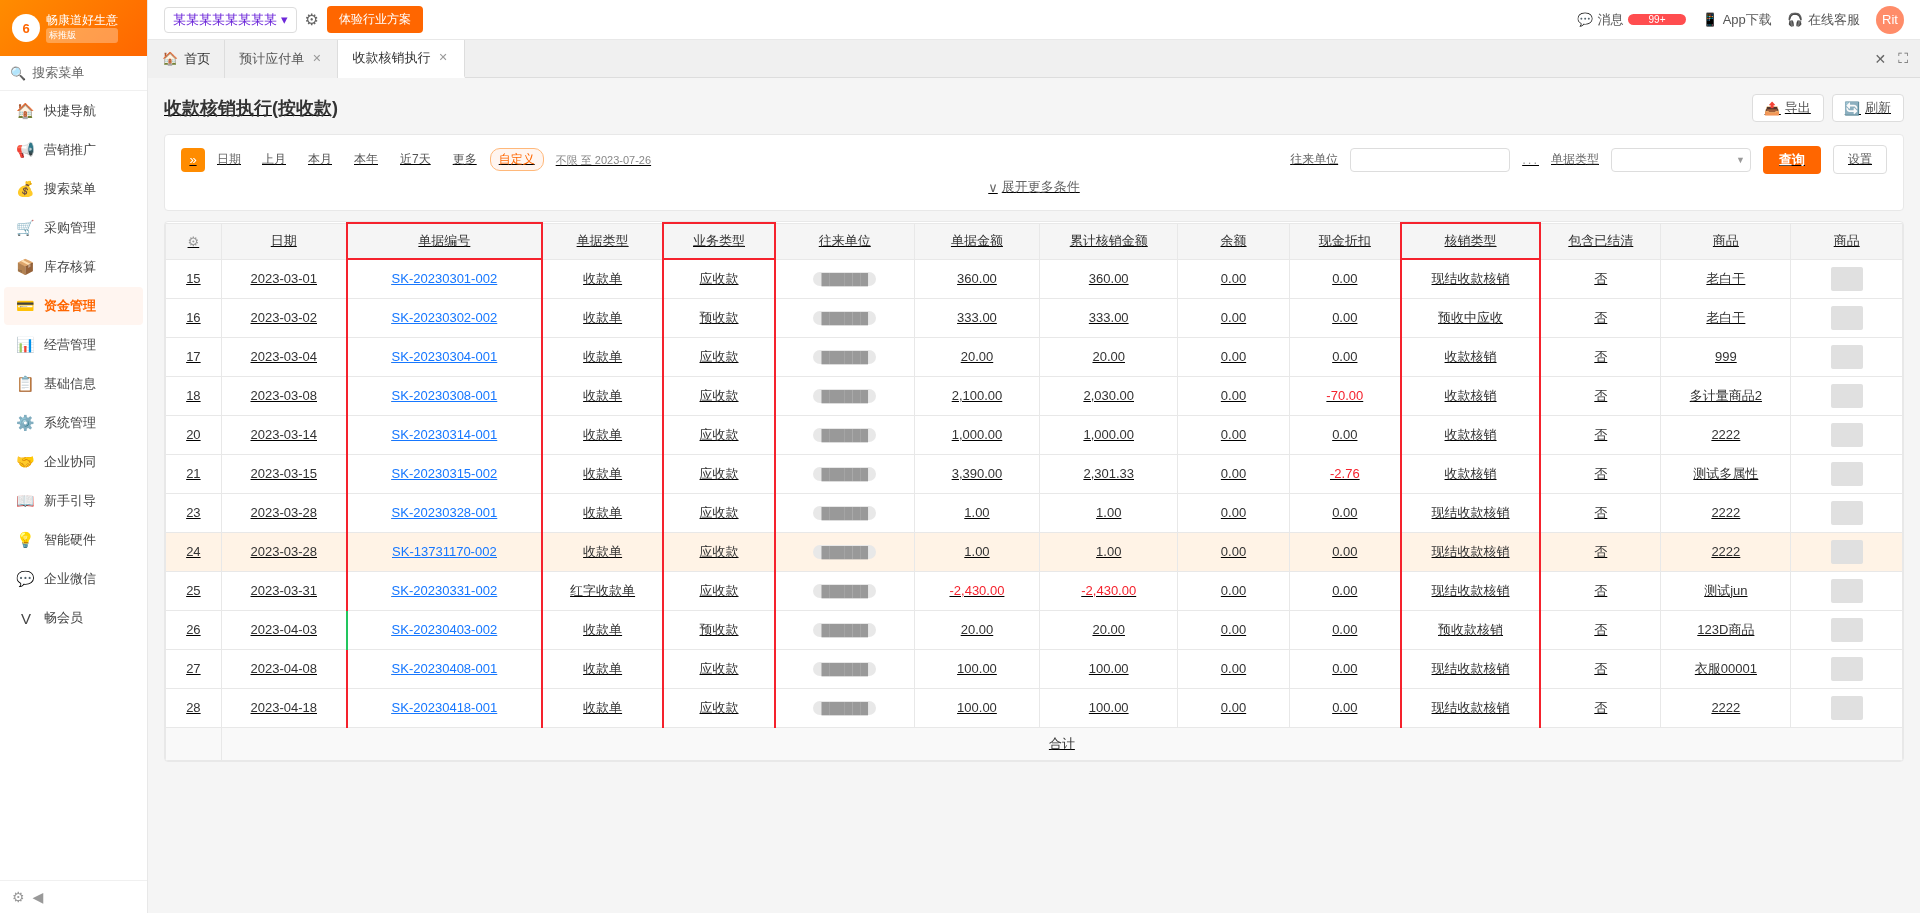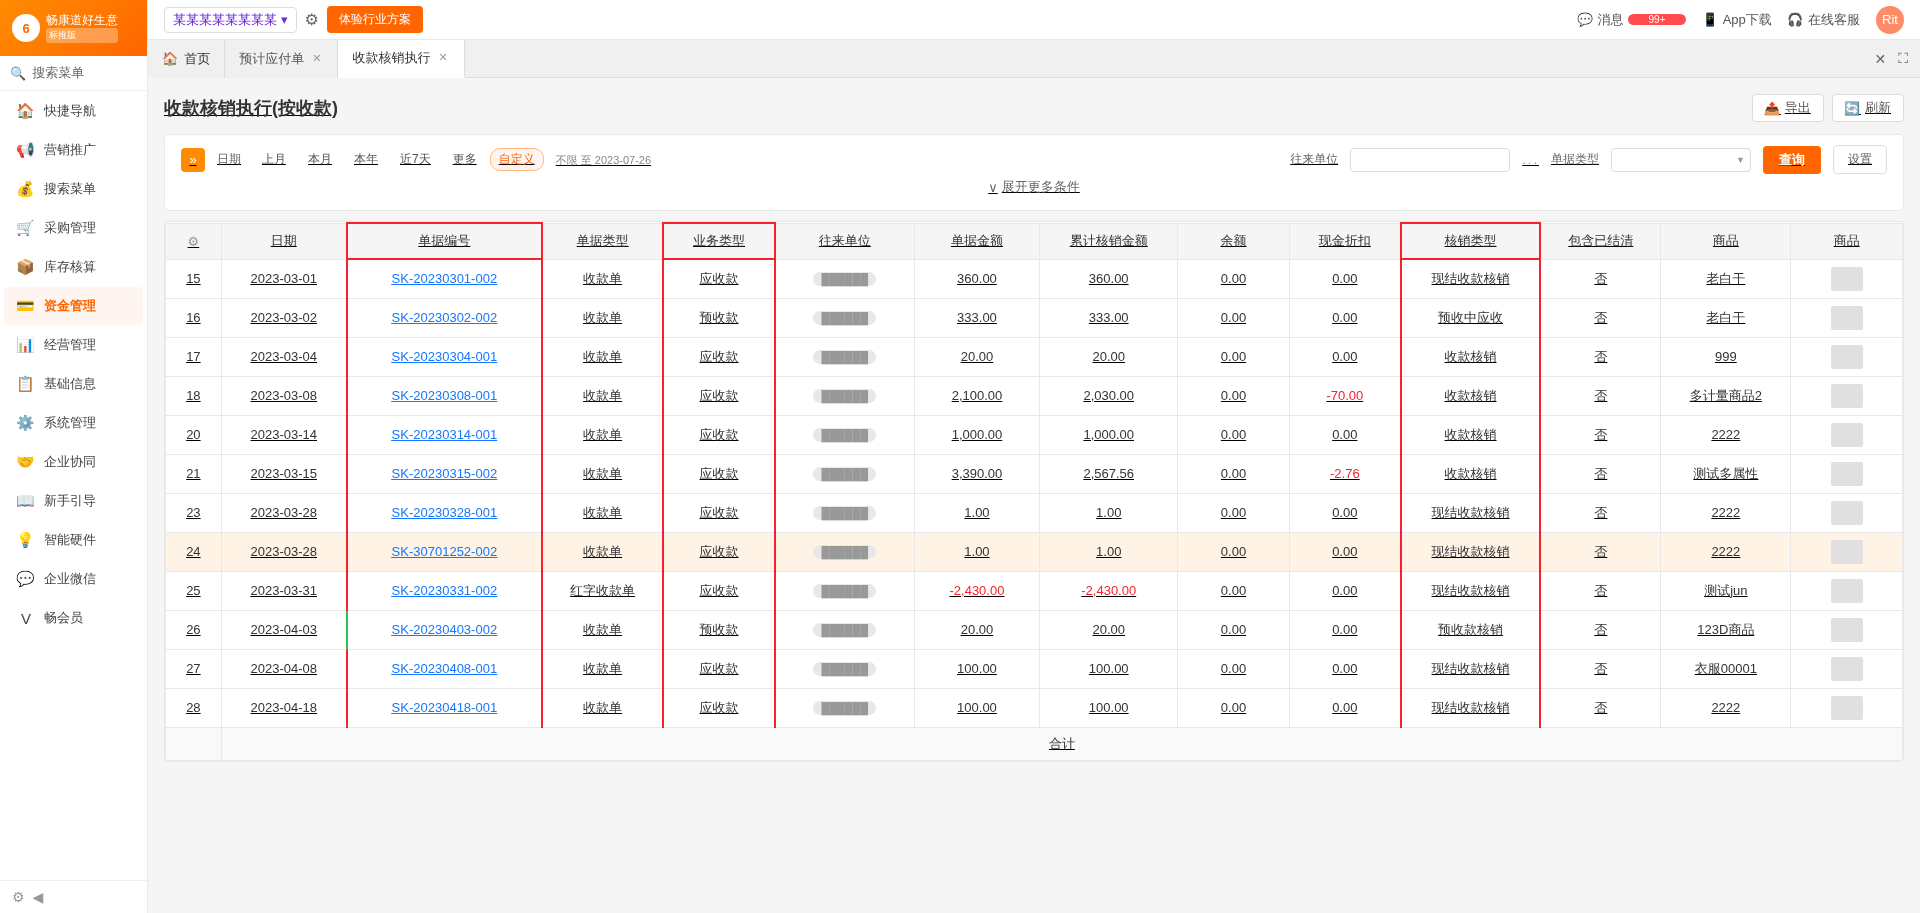--- a/index.html
+++ b/index.html
@@ -533,21 +533,21 @@
     <td class="col-extra"><span style="display:inline-block;width:32px;height:24px;background:#e0e0e0;border-radius:2px;vertical-align:middle;"></span></td>
   </tr>
             <tr>
     <td class="col-no">21</td>
     <td class="col-date">2023-03-15</td>
     <td class="col-code" style="border-left:2px solid #f5222d; border-right:2px solid #f5222d;"><span class="link-text">SK-20230315-002</span></td>
     <td class="col-type">收款单</td>
     <td class="col-biz" style="border-left:2px solid #f5222d; border-right:2px solid #f5222d;">应收款</td>
     <td class="col-unit"><span class="input-unit">██████</span></td>
     <td class="col-amount" style="">3,390.00</td>
-    <td class="col-amount" style="">2,567.56</td>
+    <td class="col-amount" style="">2,301.33</td>
     <td class="col-extra">0.00</td>
     <td class="col-extra" style="color:#f5222d;">-2.76</td>
     <td class="col-type" style="border-left:2px solid #f5222d; border-right:2px solid #f5222d;">收款核销</td>
     <td class="col-extra">否</td>
     <td class="col-extra">测试多属性</td>
     <td class="col-extra"><span style="display:inline-block;width:32px;height:24px;background:#e0e0e0;border-radius:2px;vertical-align:middle;"></span></td>
   </tr>
             <tr>
     <td class="col-no">23</td>
     <td class="col-date">2023-03-28</td>
@@ -560,21 +560,21 @@
     <td class="col-extra">0.00</td>
     <td class="col-extra" style="">0.00</td>
     <td class="col-type" style="border-left:2px solid #f5222d; border-right:2px solid #f5222d;">现结收款核销</td>
     <td class="col-extra">否</td>
     <td class="col-extra">2222</td>
     <td class="col-extra"><span style="display:inline-block;width:32px;height:24px;background:#e0e0e0;border-radius:2px;vertical-align:middle;"></span></td>
   </tr>
             <tr class="highlighted">
     <td class="col-no">24</td>
     <td class="col-date">2023-03-28</td>
-    <td class="col-code" style="border-left:2px solid #f5222d; border-right:2px solid #f5222d;"><span class="link-text">SK-30701252-002</span></td>
+    <td class="col-code" style="border-left:2px solid #f5222d; border-right:2px solid #f5222d;"><span class="link-text">SK-13731170-002</span></td>
     <td class="col-type">收款单</td>
     <td class="col-biz" style="border-left:2px solid #f5222d; border-right:2px solid #f5222d;">应收款</td>
     <td class="col-unit"><span class="input-unit">██████</span></td>
     <td class="col-amount" style="">1.00</td>
     <td class="col-amount" style="">1.00</td>
     <td class="col-extra">0.00</td>
     <td class="col-extra" style="">0.00</td>
     <td class="col-type" style="border-left:2px solid #f5222d; border-right:2px solid #f5222d;">现结收款核销</td>
     <td class="col-extra">否</td>
     <td class="col-extra">2222</td>

